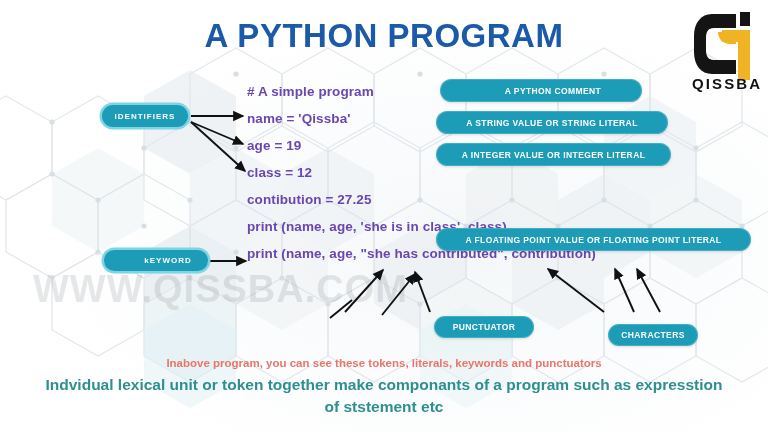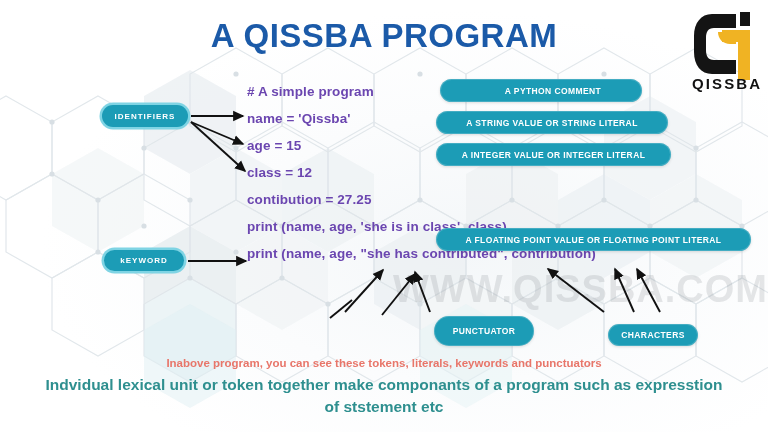--- a/index.html
+++ b/index.html
@@ -20,21 +20,21 @@
 
   
   .title{
     position:absolute;left:0;right:0;top:17px;text-align:center;
     font-size:33px;font-weight:bold;letter-spacing:.5px;
     color:#1b5aa8;font-family:"Liberation Sans", sans-serif;
     -webkit-font-smoothing:antialiased;
   }
   
   .watermark{
-    position:absolute;left:0;right:0;top:268px;text-align:right;
+    position:absolute;left:0;right:0;top:268px;text-align:left;
     font-size:38px;font-weight:bold;letter-spacing:1px;
     color:rgba(120,125,135,0.19);
     font-family:"Liberation Sans", sans-serif;
     white-space:nowrap;
     padding-left:33px;
   }
   
   .logo{position:absolute;right:12px;top:8px;width:64px;height:86px;}
   .logo svg{display:block;}
   .logo-word{
@@ -59,28 +59,28 @@
     font-weight:bold;text-align:center;
     box-shadow:0 1px 3px rgba(0,0,0,.13), inset 0 0 0 1px rgba(255,255,255,.18);
     letter-spacing:.4px;
   }
   .pill.outline{
     background:#1c9cb6;
     box-shadow:0 0 0 2.5px #7fd4e4, 0 1px 3px rgba(0,0,0,.12);
   }
   
   #pill-identifiers{left:102px;top:105px;width:86px;height:22px;font-size:8px;letter-spacing:1px;}
-  #pill-keyword{left:104px;top:250px;width:80px;height:21px;font-size:8px;letter-spacing:1px;}
+  #pill-keyword{left:104px;top:250px;width:80px;height:21px;font-size:8px;letter-spacing:1px;padding-left:24px;}
   
   #pill-comment{left:440px;top:79px;width:178px;height:23px;font-size:8.5px;padding-left:24px;}
   #pill-string{left:436px;top:111px;width:232px;height:23px;font-size:8.5px;}
   #pill-integer{left:436px;top:143px;width:235px;height:23px;font-size:8.5px;}
   #pill-float{left:436px;top:188px;width:315px;height:23px;font-size:8.5px;margin-top:40px;}
   
-  #pill-punctuator{left:434px;top:316px;width:100px;height:30px;font-size:8.5px;text-align:right;}
+  #pill-punctuator{left:434px;top:316px;width:100px;height:22px;font-size:8.5px;text-align:right;}
   #pill-characters{left:608px;top:316px;width:90px;height:22px;font-size:8.5px;margin-top:8px;}
 
   
   .arrows{position:absolute;inset:0;pointer-events:none;}
 
   
   .cap1{
     position:absolute;left:0;right:0;top:357px;text-align:center;
     font-size:11.5px;font-weight:bold;color:#e8766a;
     font-family:"Liberation Sans", sans-serif;
@@ -195,40 +195,40 @@
         <circle cx="604" cy="74" r="2.6"></circle>
       </g>
 
       <g opacity="0.5">
         <polygon points="190,304 236,330 236,382 190,408 144,382 144,330" fill="#dff0f4"></polygon>
         <polygon points="466,304 512,330 512,382 466,408 420,382 420,330" fill="#e6f3f6"></polygon>
       </g>
     </svg>
   </div>
 
-  <div class="title">A QISSBA PROGRAM</div>
+  <div class="title">A PYTHON PROGRAM</div>
 
   <div class="logo">
     <svg width="64" height="76" viewBox="0 0 64 76" xmlns="http://www.w3.org/2000/svg">
 
       <path d="M44 6 L20 6 C9 6 2 15 2 28 L2 44 C2 57 9 66 20 66 L44 66 L44 52 L22 52 C16 52 14 48 14 42 L14 30 C14 24 16 20 22 20 L44 20 Z" fill="#141414"></path>
       <path d="M40 4 L58 4 L58 18 L48 18 L48 4 Z" fill="#141414"></path>
 
       <path d="M30 22 L58 22 L58 72 L46 72 L46 34 L30 34 Z" fill="#f0b323"></path>
       <path d="M26 24 C26 31 31 36 38 36 L44 36 L44 24 Z" fill="#f0b323"></path>
     </svg>
     <div class="logo-word">QISSBA</div>
   </div>
 
   <div class="watermark">WWW.QISSBA.COM</div>
 
   <div class="code">
     <div class="line"># A simple program</div>
     <div class="line">name = 'Qissba'</div>
-    <div class="line">age = 15</div>
+    <div class="line">age = 19</div>
     <div class="line">class = 12</div>
     <div class="line">contibution = 27.25</div>
     <div class="line">print (name, age, 'she is in class', class)</div>
     <div class="line">print (name, age, "she has contributed", contribution)</div>
   </div>
 
   <div class="arrows">
     <svg viewBox="0 0 768 432" xmlns="http://www.w3.org/2000/svg">
       <defs>
         <marker id="ah" markerWidth="7" markerHeight="7" refX="5.2" refY="3.1" orient="auto" markerUnits="strokeWidth">

